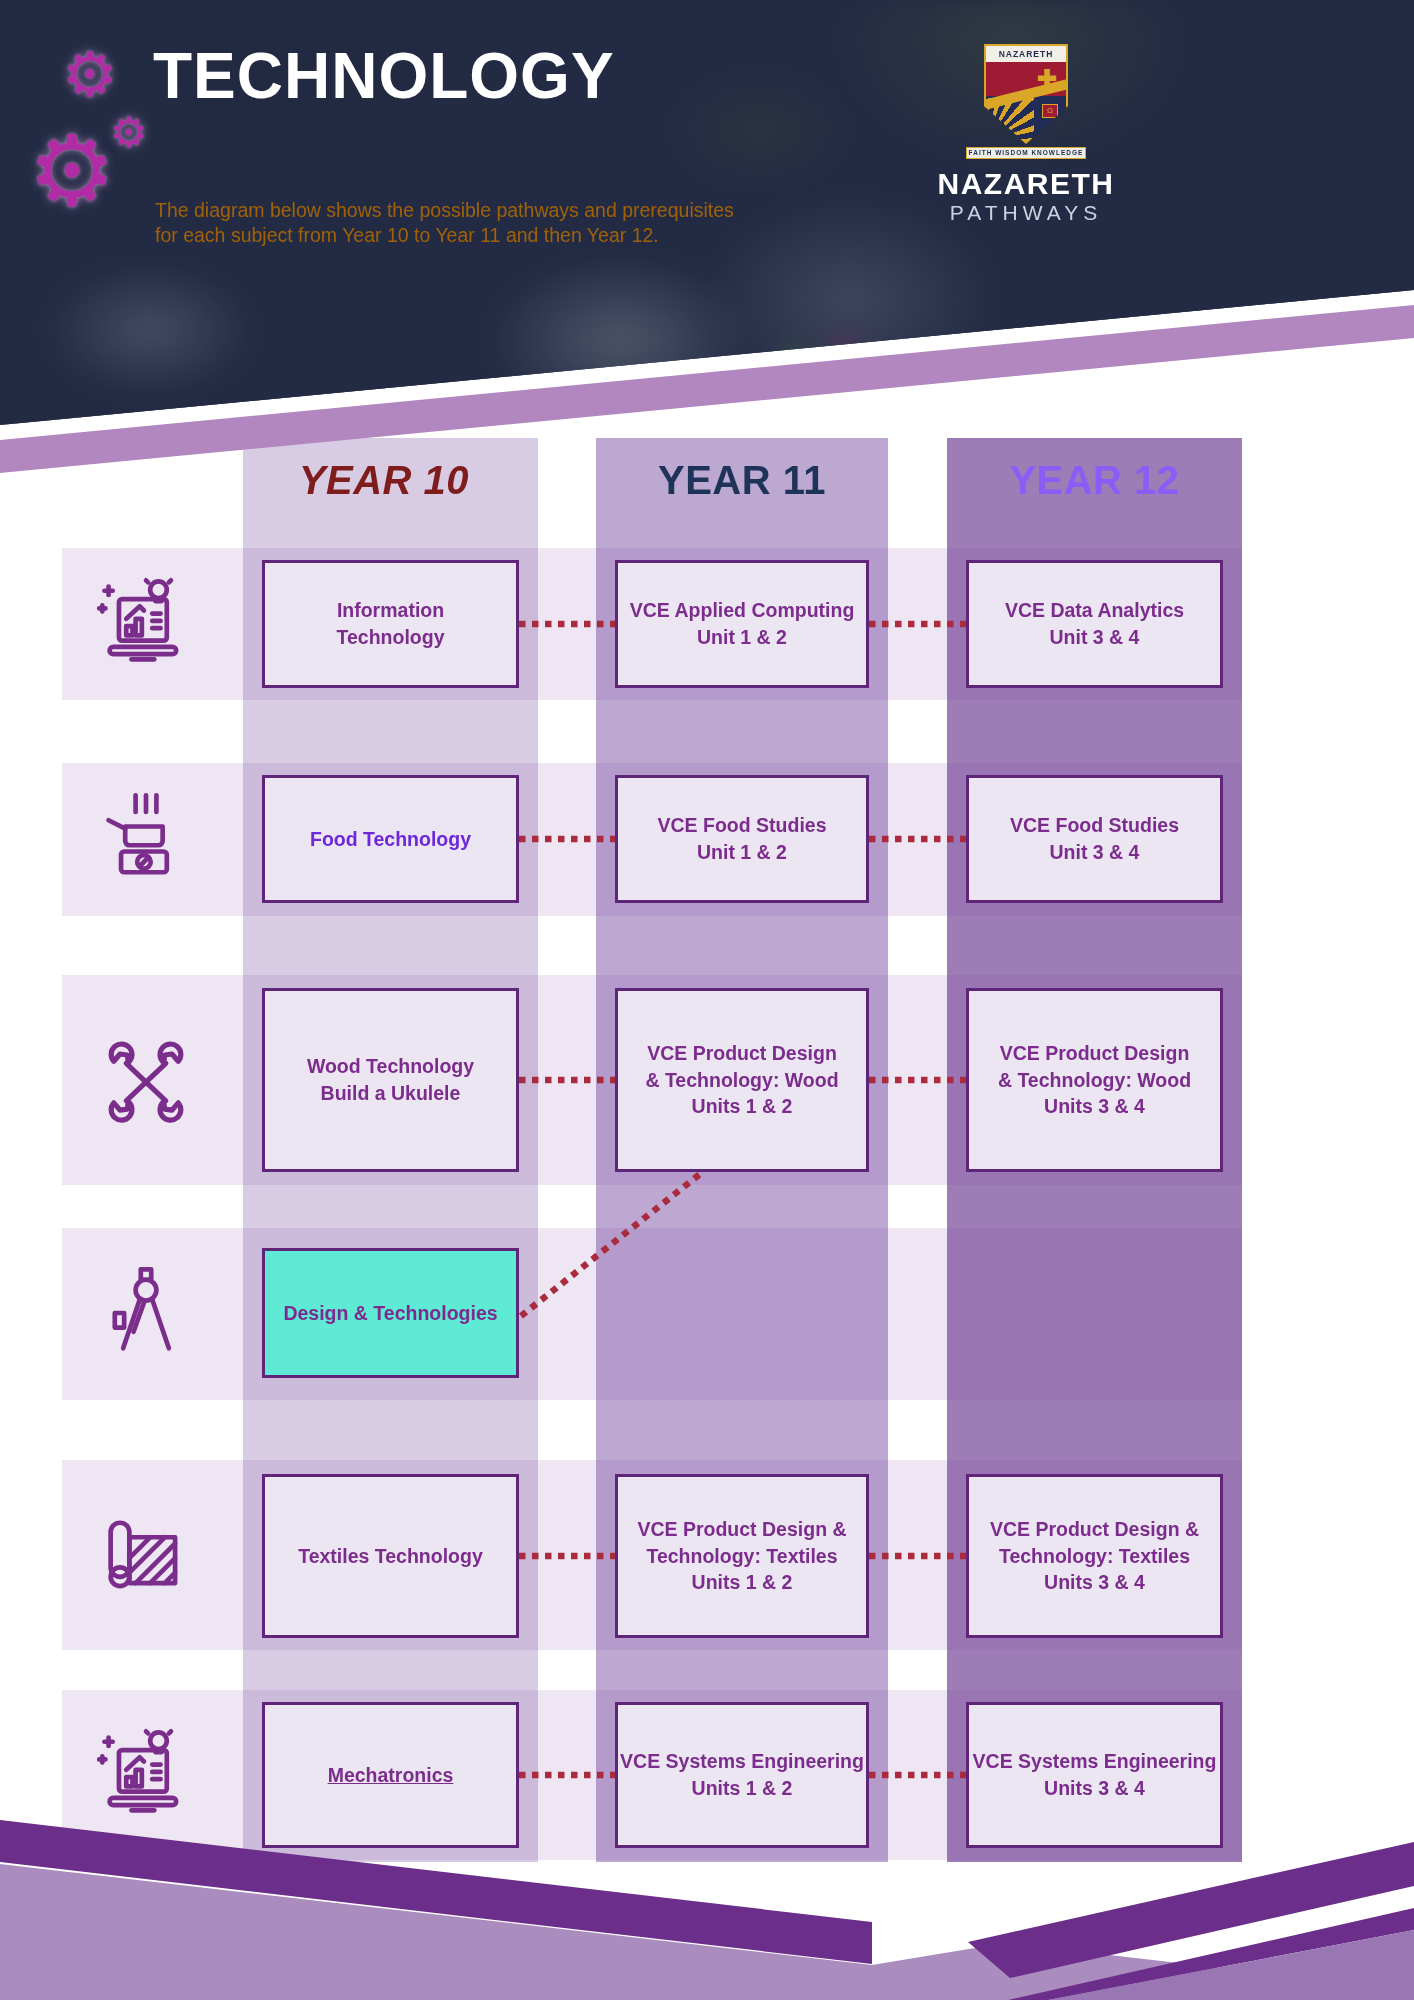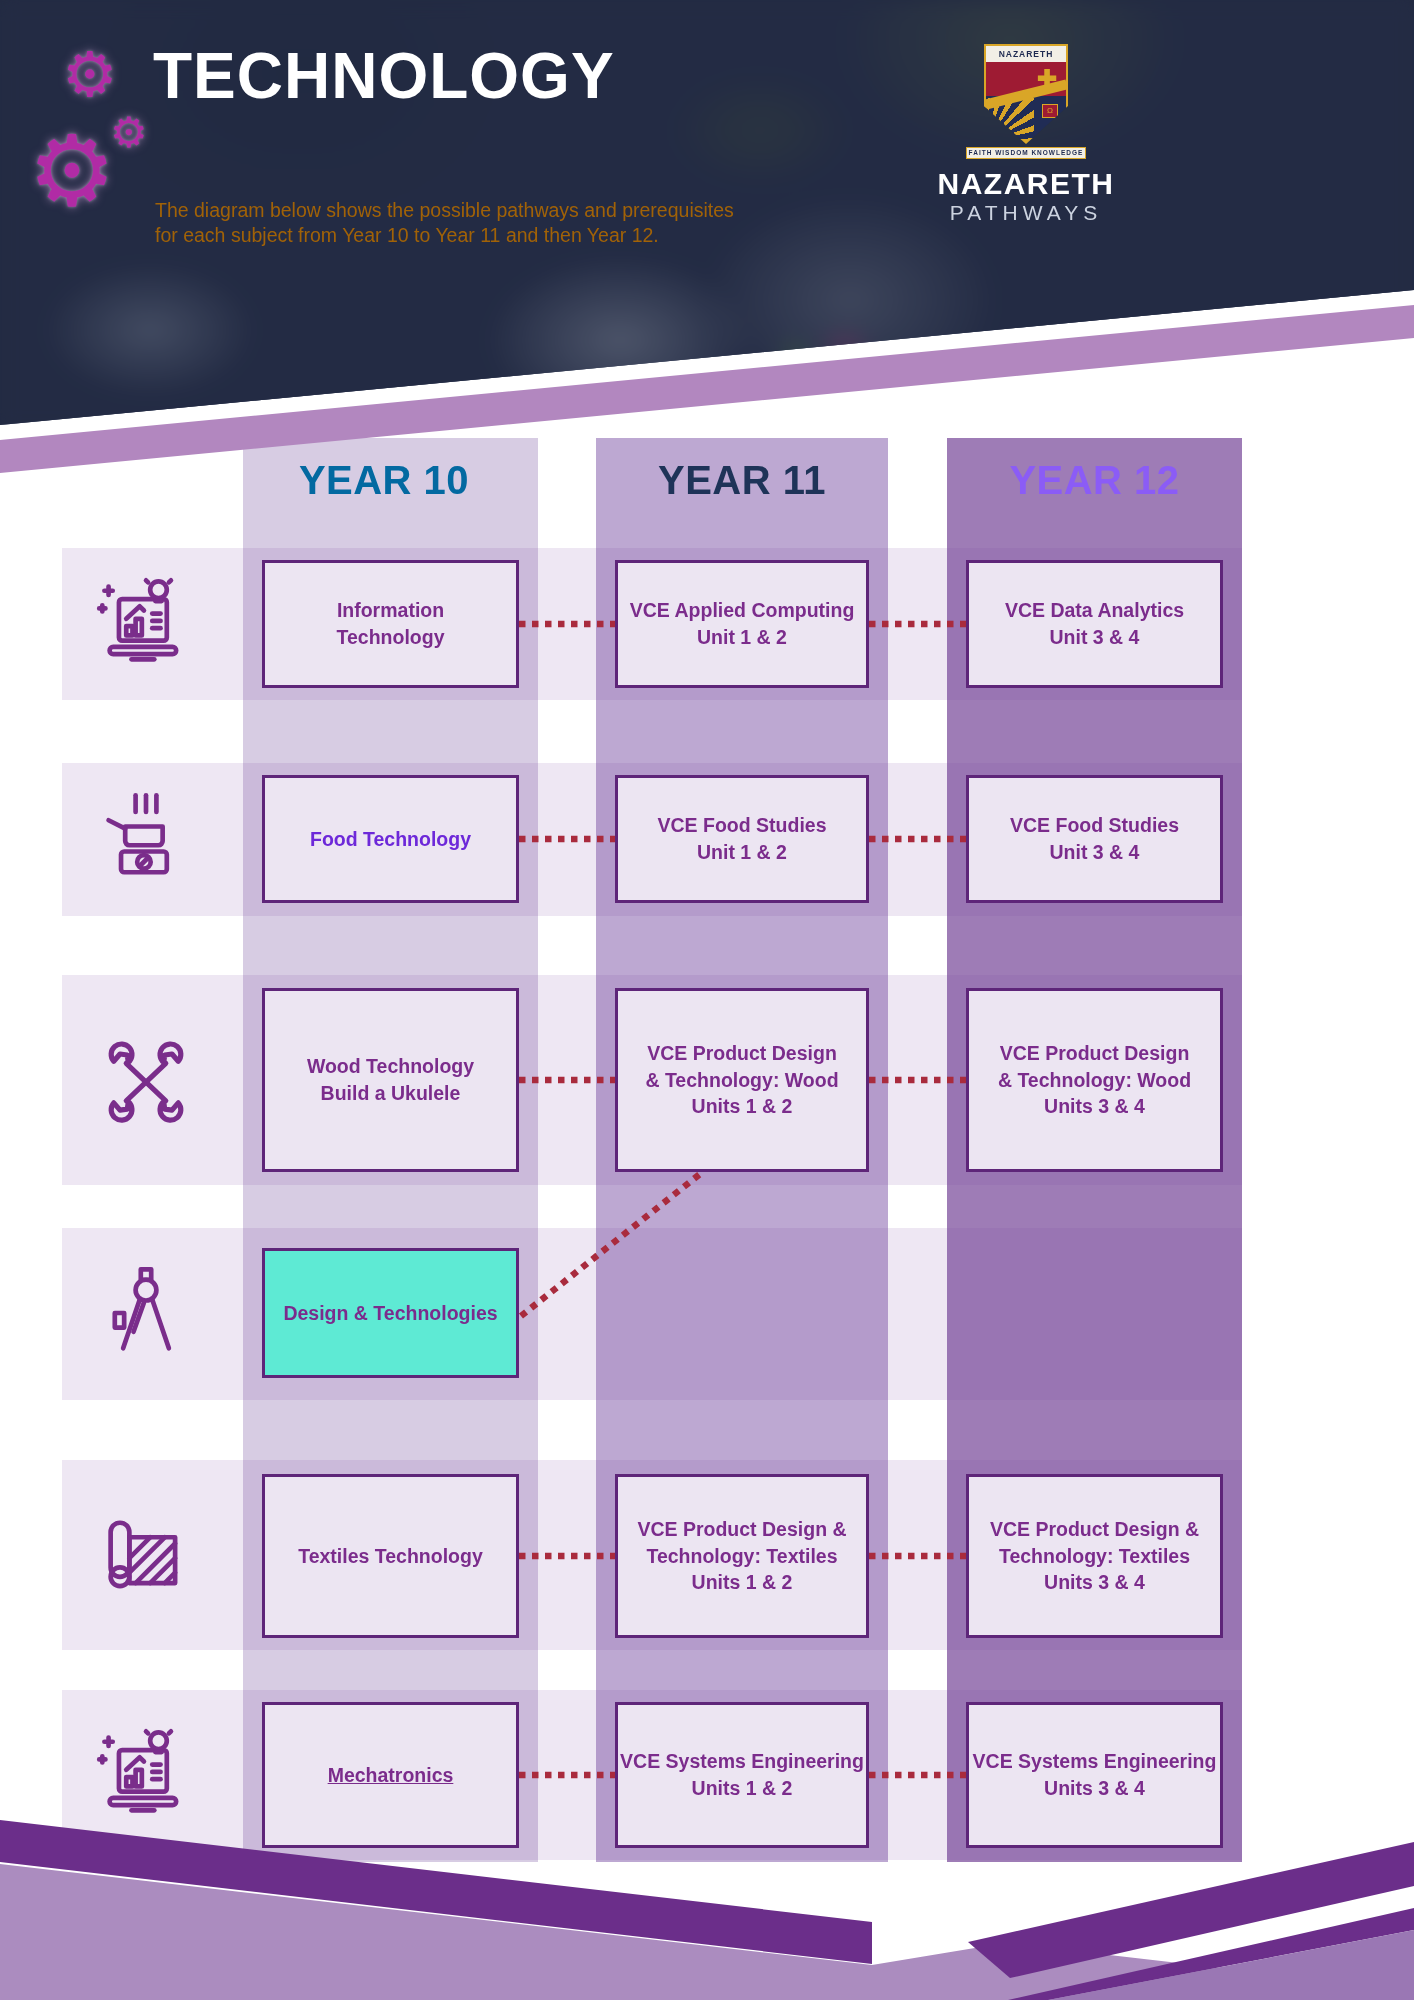--- a/index.html
+++ b/index.html
@@ -112,21 +112,21 @@
   </div>
   <div class="crest-banner">FAITH   WISDOM   KNOWLEDGE</div>
   <div class="logo-name">NAZARETH</div>
   <div class="logo-subname">PATHWAYS</div>
 </div>
 
 <div class="diag-band"></div>
 
 <div id="grid">
     <div class="col-band" style="left: 243px; top: 438px; width: 295px; height: 1424px; background: rgb(215, 204, 227);"></div>
-    <div class="year-label" style="left: 243px; top: 458px; width: 282px; color: #0369a1;">YEAR 10</div>
+    <div class="year-label" style="left: 243px; top: 458px; width: 282px; color: #7f1d1d; font-style: italic;">YEAR 10</div>
     <div class="col-band" style="left: 596px; top: 438px; width: 292px; height: 1424px; background: rgb(189, 168, 210);"></div>
     <div class="year-label" style="left: 596px; top: 458px; width: 292px; color: rgb(30, 51, 88);">YEAR 11</div>
     <div class="col-band" style="left: 947px; top: 438px; width: 295px; height: 1424px; background: rgb(158, 124, 182);"></div>
     <div class="year-label" style="left: 947px; top: 458px; width: 295px; color: #8b5cf6;">YEAR 12</div>
     <div class="row-band" style="left: 62px; top: 548px; width: 1180px; height: 152px;"></div>
     <div class="icon-cell" style="left: 91px; top: 569px; height: 110px;">
       <svg viewBox="0 0 100 100" fill="none" stroke="currentColor" stroke-width="4.5" stroke-linecap="round" stroke-linejoin="round">
         <rect x="24" y="26" width="46" height="40" rx="3"></rect>
         <rect x="15" y="72" width="64" height="7" rx="3.5"></rect>
         <line x1="36" y1="84" x2="58" y2="84"></line>

